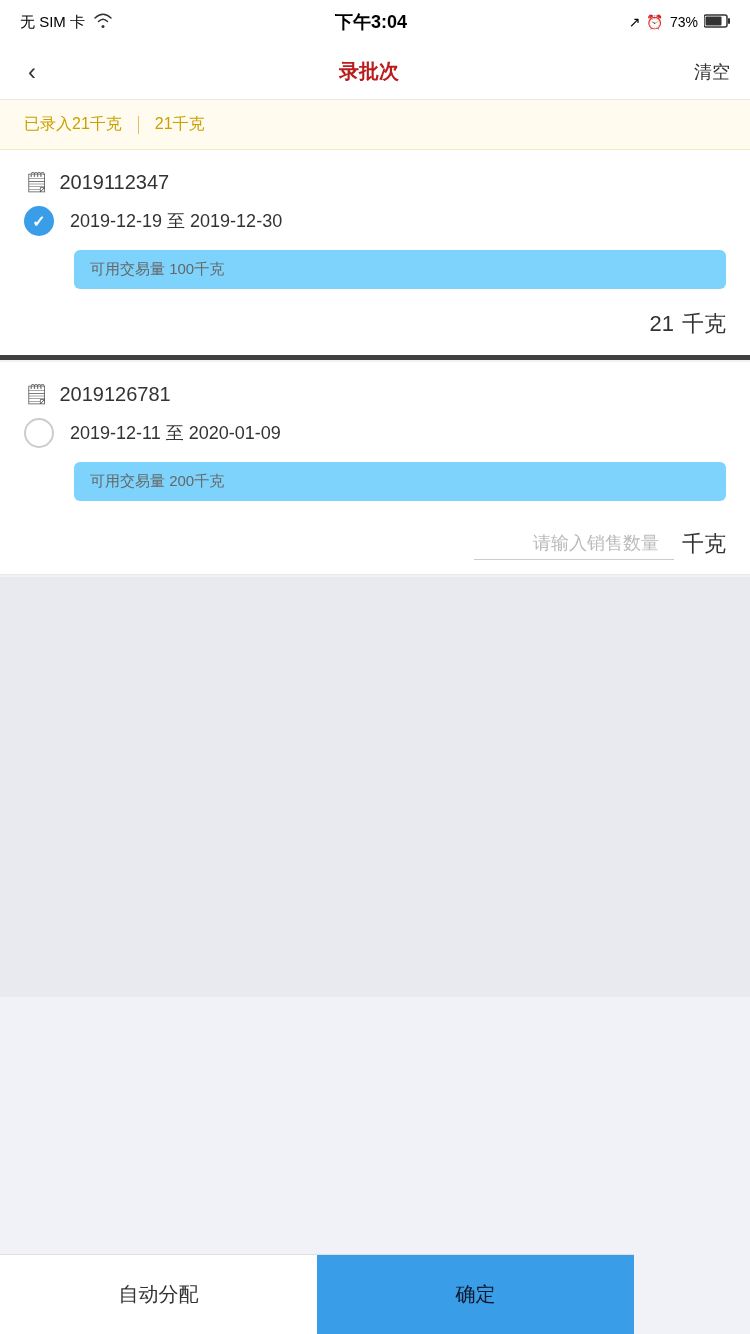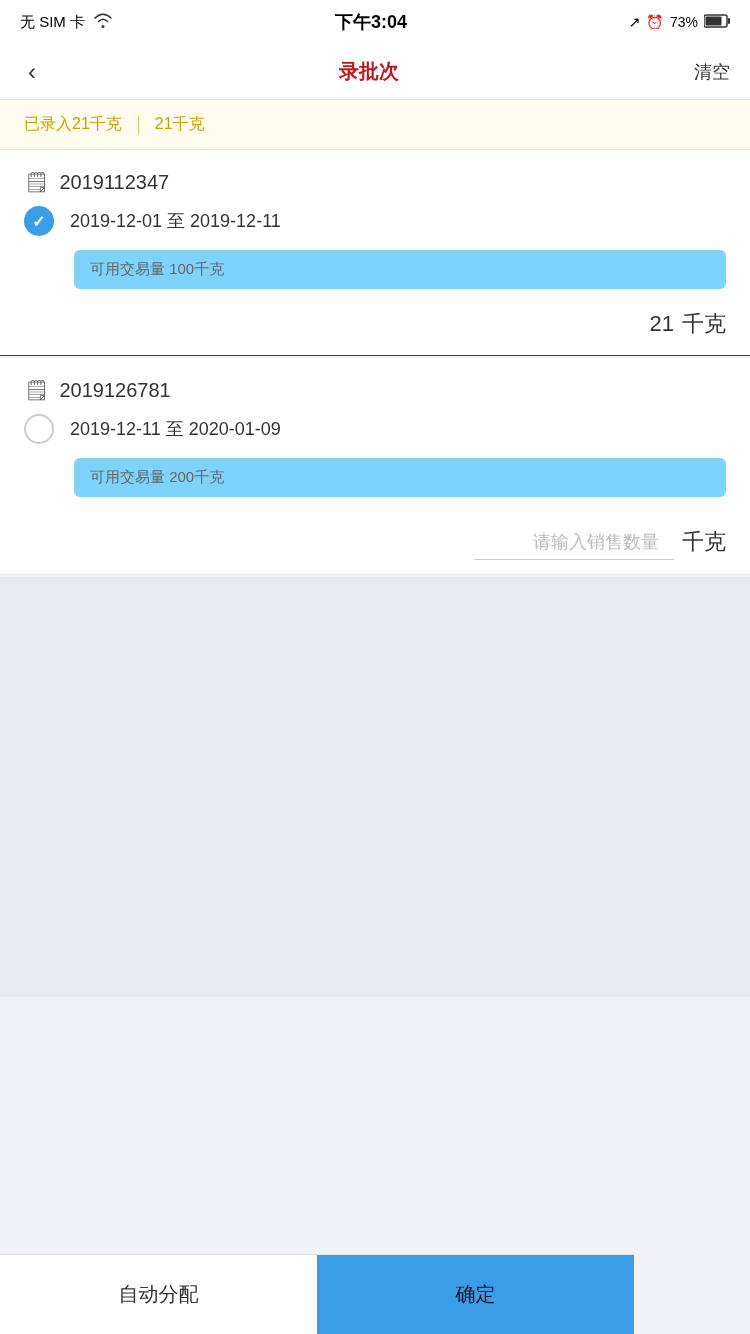--- a/index.html
+++ b/index.html
@@ -144,21 +144,21 @@
       padding: 10px 16px;
       font-size: 15px;
       color: #666;
     }
     .batch-amount-row {
       display: flex;
       justify-content: flex-end;
       align-items: center;
       padding: 8px 24px 16px 20px;
       gap: 8px;
-      border-bottom: 1px solid #404040;
+      border-bottom: 5px solid #404040;
     }
     .batch-amount-value {
       font-size: 22px;
       color: #333;
       font-weight: 500;
     }
     .batch-amount-unit {
       font-size: 22px;
       color: #333;
     }
@@ -169,21 +169,21 @@
       justify-content: flex-end;
       align-items: center;
       padding: 14px 24px;
       gap: 8px;
       border-bottom: 1px solid #e8e8e8;
     }
     .qty-input {
       background: transparent;
       border: none;
       border-bottom: 1px solid #ccc;
-      font-size: 28px;
+      font-size: 24px;
       color: #333;
       text-align: right;
       width: 200px;
       outline: none;
       padding-bottom: 4px;
     }
     .qty-input::placeholder {
       color: #bbb;
       font-size: 18px;
     }
@@ -276,21 +276,21 @@
 
 <div class="batch-card">
   <div class="batch-header">
     <span class="batch-icon">🗒</span>
     <span class="batch-id">2019112347</span>
   </div>
   <div class="batch-row">
     <div class="radio-circle checked">
       <span class="check-icon">✓</span>
     </div>
-    <span class="batch-dates">2019-12-01 至 2019-12-11</span>
+    <span class="batch-dates">2019-12-19 至 2019-12-30</span>
   </div>
   <div class="batch-avail">可用交易量 100千克</div>
   <div class="batch-amount-row">
     <span class="batch-amount-value">21</span>
     <span class="batch-amount-unit">千克</span>
   </div>
 </div>
 
 <div class="batch-card">
   <div class="batch-header">

